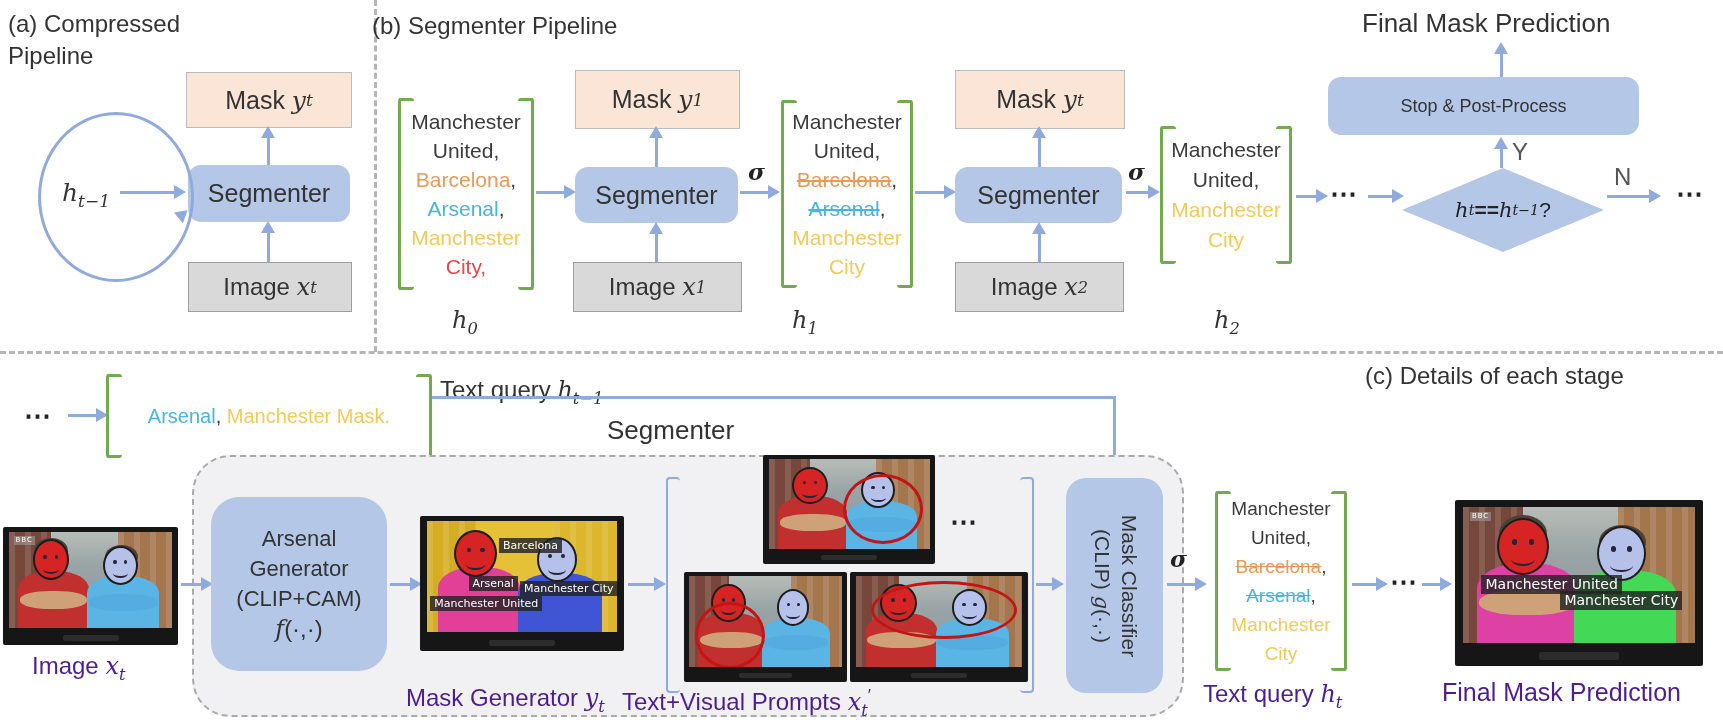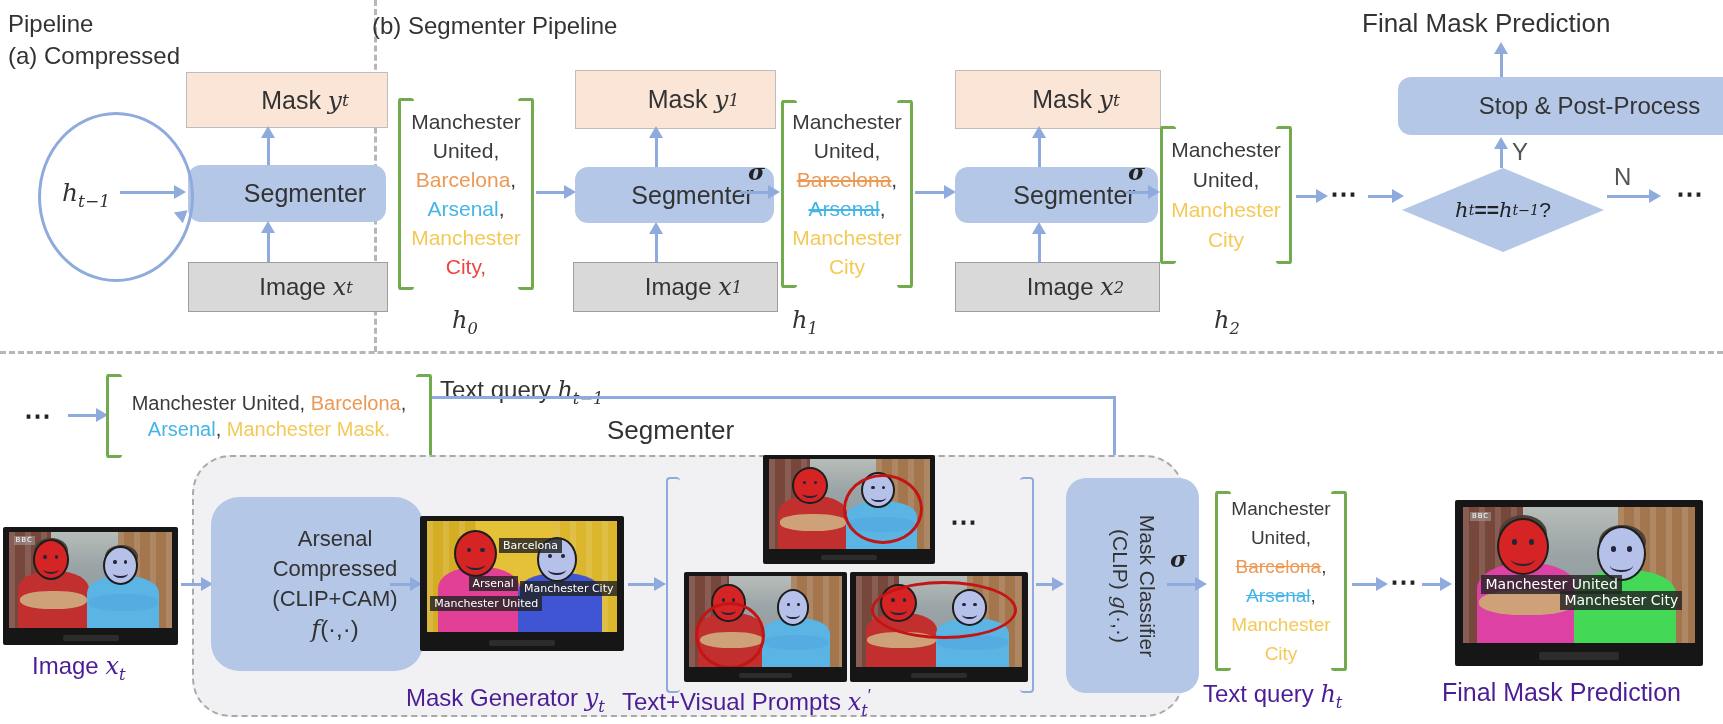--- a/index.html
+++ b/index.html
@@ -6,21 +6,21 @@
   .stage{position:relative;width:1723px;height:724px;background:#fff;overflow:hidden;
          font-family:"Liberation Sans",sans-serif;color:#3b3b3b;}
   
   .vdiv{position:absolute;border-left:3px dashed #b6b6b6;}
   .hdiv{position:absolute;border-top:3px dashed #b6b6b6;}
   
   .ttl{position:absolute;font-size:24px;color:#333;line-height:32px;}
   .lbl{position:absolute;font-size:24px;color:#333;white-space:nowrap;}
   
   .box{position:absolute;display:flex;align-items:center;justify-content:center;
-       font-size:25px;color:#333;white-space:nowrap;padding-left:36px;}
+       font-size:25px;color:#333;white-space:nowrap;}
   .blue{background:#B4C7E7;border-radius:13px;}
   .peach{background:#FBE5D6;border:1px solid #bdbdbd;}
   .gray{background:#D9D9D9;border:1px solid #9e9e9e;}
   
   .math i,.mv{font-family:"DejaVu Serif",serif;font-style:italic;font-weight:normal;}
   .math sub{font-family:"DejaVu Serif",serif;font-style:italic;font-size:68%;}
   .sig{position:absolute;font-family:"DejaVu Serif",serif;font-style:italic;font-weight:bold;
        font-size:23px;color:#222;}
   .dots{position:absolute;font-size:27px;font-weight:bold;color:#222;letter-spacing:2px;}
   
@@ -90,22 +90,22 @@
 </style>
 </head>
 <body>
 
 <div class="stage">
 
   <div class="vdiv" style="left:374px;top:0;height:352px;"></div>
   <div class="hdiv" style="left:0;top:351px;width:1723px;"></div>
 
   <div class="ttl" style="left:8px;top:8px;">
+    <div>(a) Compressed</div>
     <div>Pipeline</div>
-    <div>(a) Compressed</div>
   </div>
   <div class="box peach math" style="left:186px;top:72px;width:164px;height:54px;">
     <span>Mask</span>&nbsp;<i>y</i><sub>t</sub>
   </div>
   <div class="box blue" style="left:188px;top:165px;width:162px;height:57px;">
     <span>Segmenter</span>
   </div>
   <div class="box gray math" style="left:188px;top:262px;width:162px;height:48px;font-size:24px;">
     <span>Image</span>&nbsp;<i>x</i><sub>t</sub>
   </div>
@@ -222,46 +222,48 @@
     <span style="font-weight:bold;">==</span>
     <i>h</i>
       <sub>t−1</sub>
       <span>?</span>
   </div>
   <div class="vl" style="left:1500px;top:145px;height:23px;"></div>
   <div class="au" style="left:1494px;top:137px;"></div>
   <div class="lbl" style="left:1512px;top:138px;color:#555;">
     <span>Y</span>
   </div>
-  <div class="box blue" style="left:1398px;top:77px;width:311px;height:58px;font-size:24px;">
+  <div class="box blue" style="left:1328px;top:77px;width:311px;height:58px;font-size:18px;">
     <span>Stop &amp; Post-Process</span>
   </div>
   <div class="vl" style="left:1500px;top:50px;height:27px;"></div>
   <div class="au" style="left:1494px;top:42px;"></div>
   <div class="lbl" style="left:1362px;top:8px;font-size:26px;">
     <span>Final Mask Prediction</span>
   </div>
   <div class="hl" style="left:1607px;top:195px;width:46px;"></div>
   <div class="ar" style="left:1649px;top:189px;"></div>
   <div class="lbl" style="left:1614px;top:163px;color:#555;">
     <span>N</span>
   </div>
   <div class="dots" style="left:1676px;top:178px;">
     <span>⋯</span>
   </div>
 
+  <div class="ttl" style="left:1365px;top:360px;">
+    <span>(c) Details of each stage</span>
+  </div>
 
   <div class="dots" style="left:24px;top:400px;">
     <span>⋯</span>
   </div>
   <div class="hl" style="left:68px;top:414px;width:32px;"></div>
   <div class="ar" style="left:96px;top:408px;"></div>
 
   <div class="tl" style="left:106px;top:374px;width:326px;height:84px;font-size:20px;line-height:26px;">
-      <div><span style="color: rgb(59, 59, 59);">Manchester United, </span><span style="color: rgb(237, 152, 83);">Barcelona</span><span style="color: rgb(59, 59, 59);">,</span></div>
       <div><span style="color: rgb(69, 181, 232);">Arsenal</span><span style="color: rgb(59, 59, 59);">, </span><span style="color: rgb(245, 201, 87);">Manchester Mask.</span></div>
     </div>
   <div class="lbl math" style="left:440px;top:376px;">
     <span>Text query</span>&nbsp;<i>h</i><sub>t−1</sub>
   </div>
 
   <div class="hl" style="left:432px;top:396px;width:684px;"></div>
   <div class="vl" style="left:1113px;top:396px;height:70px;"></div>
   <div class="ad" style="left:1108px;top:466px;"></div>
 
@@ -303,21 +305,21 @@
     <div class="stand"></div>
   </div>
   <div class="cap math" style="left:32px;top:652px;">
     <span>Image</span>&nbsp;<i>x</i><sub>t</sub>
   </div>
   <div class="hl" style="left:181px;top:583px;width:24px;"></div>
   <div class="ar" style="left:201px;top:577px;"></div>
 
   <div class="box blue" style="left:211px;top:497px;width:176px;height:174px;border-radius:28px;flex-direction:column;font-size:22px;line-height:30px;">
     <div>Arsenal</div>
-    <div>Compressed</div>
+    <div>Generator</div>
     <div>(CLIP+CAM)</div>
     <div class="math" style="font-size:24px;"><i>f</i><span>(·,·)</span></div>
   </div>
   <div class="hl" style="left:390px;top:583px;width:24px;"></div>
   <div class="ar" style="left:410px;top:577px;"></div>
 
   <div class="scene masked" style="left:420px;top:516px;width:204px;height:135px;">
     <div class="screen">
       <div class="bldg bl"></div>
       <div class="bldg br"></div>

